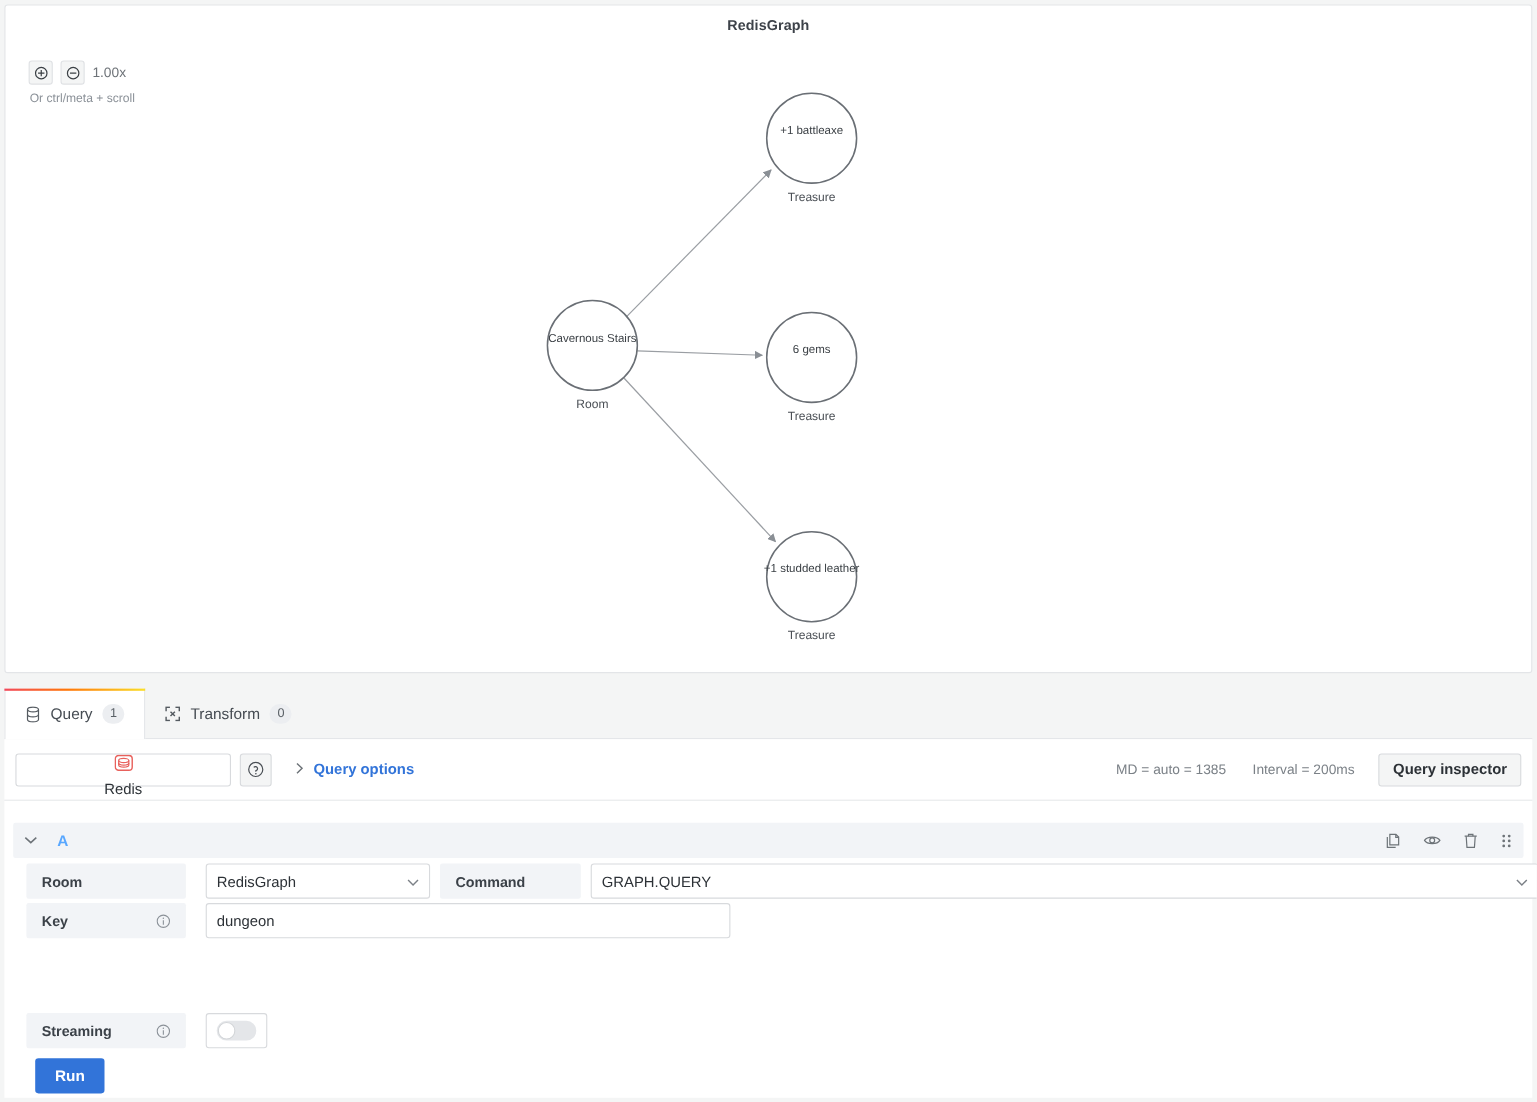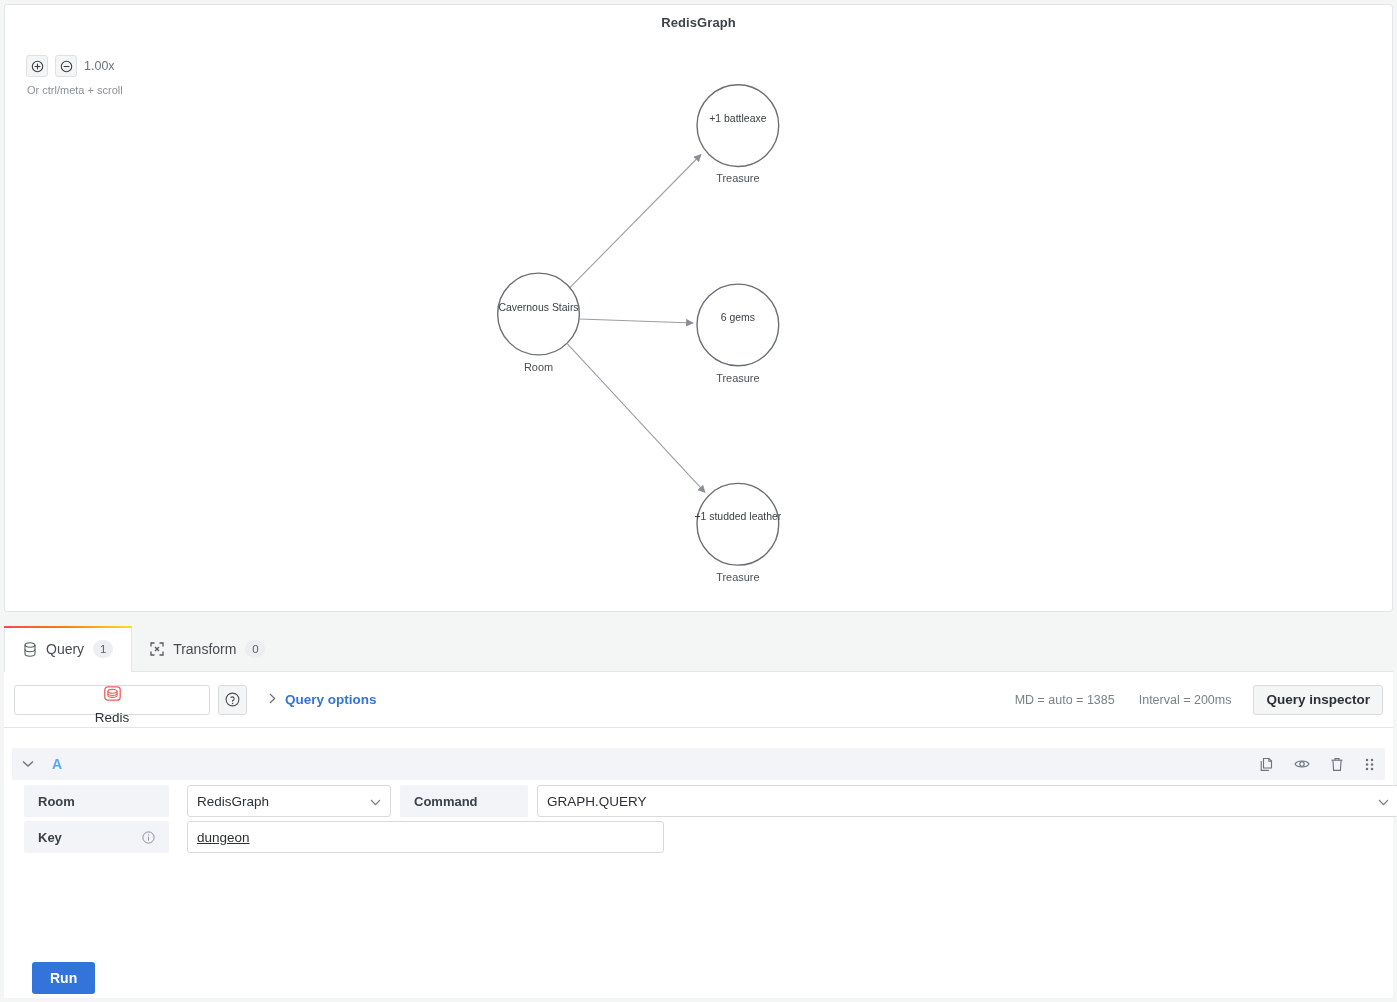--- a/index.html
+++ b/index.html
@@ -429,23 +429,40 @@
       <div class="flabel">
         <span>Key</span>
         <span class="info">
           <svg width="13" height="13" viewBox="0 0 13 13">
             <circle cx="6.5" cy="6.5" r="5.6" fill="none" stroke="#8b9198" stroke-width="1"></circle>
             <circle cx="6.5" cy="3.8" r="0.65" fill="#8b9198"></circle>
             <path d="M6.5 5.7 V9.6" stroke="#8b9198" stroke-width="1"></path>
           </svg>
         </span>
       </div>
-      <div class="finput" style="width:477px; margin-left:18px;text-decoration:underline;">
+      <div class="finput" style="width:477px; margin-left:18px;">
         <span>dungeon</span>
       </div>
     </div>
 
 
+    <div class="field-row" style="top:193px;">
+      <div class="flabel">
+        <span>Streaming</span>
+        <span class="info">
+          <svg width="13" height="13" viewBox="0 0 13 13">
+            <circle cx="6.5" cy="6.5" r="5.6" fill="none" stroke="#8b9198" stroke-width="1"></circle>
+            <circle cx="6.5" cy="3.8" r="0.65" fill="#8b9198"></circle>
+            <path d="M6.5 5.7 V9.6" stroke="#8b9198" stroke-width="1"></path>
+          </svg>
+        </span>
+      </div>
+      <div class="toggle-wrap" style="margin-left:18px;">
+        <span class="toggle">
+          <span class="knob"></span>
+        </span>
+      </div>
+    </div>
 
     <button class="run-btn">Run</button>
   </div>
 
 </div>
 
 </body></html>

